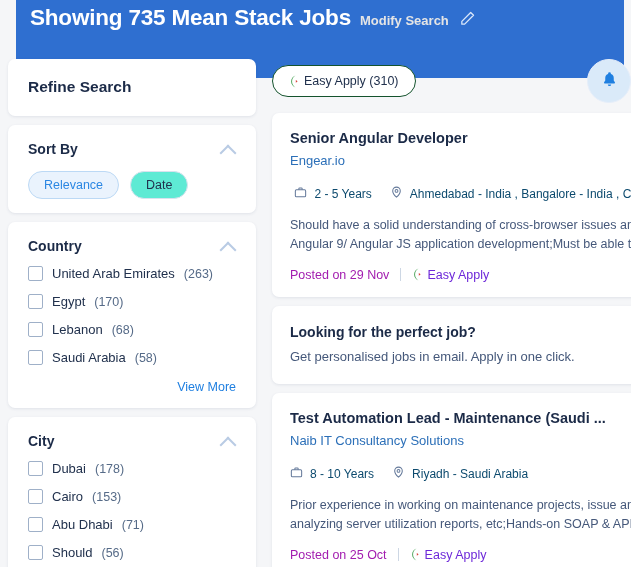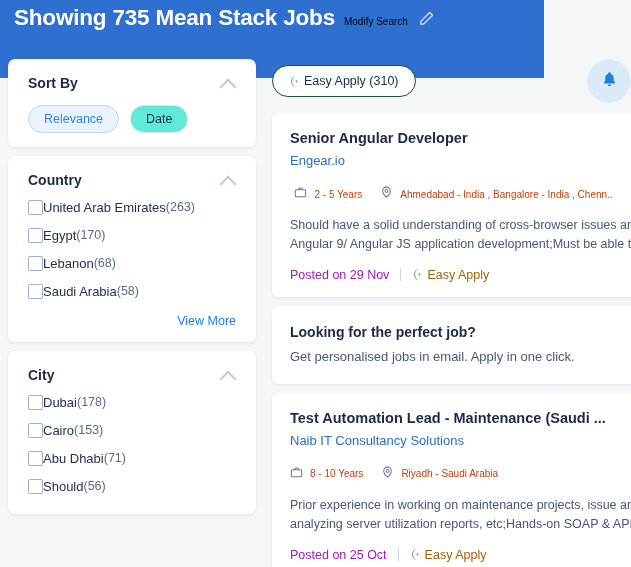--- a/index.html
+++ b/index.html
@@ -7,34 +7,35 @@
     width: 631px; height: 567px;
     overflow: hidden;
     background: #f5f6f8;
     font-family: "Liberation Sans", sans-serif;
     color: #21314d;
   }
   .page { position: relative; width: 631px; height: 567px; overflow: hidden; }
 
   
   .header {
-    position: absolute; top: 0; left: 0;
-    width: 544px; height: 78px;
+    position: absolute; top: 0; left: 16px;
+    width: 608px; height: 78px;
     background: #2f6fd0;
     display: flex; align-items: flex-start;
     padding: 5px 0 0 14px;
   }
   .header-inner { display: flex; align-items: baseline; gap: 9px; }
   .header-title {
     font-size: 22.5px; font-weight: bold; color: #ffffff;
     letter-spacing: -0.2px; white-space: nowrap;
   }
   .modify-search {
-    font-size: 10px; color: #000000; white-space: nowrap;
+    font-size: 13px; color: #e5e5e5; white-space: nowrap;
     cursor: pointer;
+    font-weight: bold;
   }
   .pencil-icon { display: inline-block; vertical-align: -2px; margin-left: 6px; cursor: pointer; }
 
   
   .sidebar {
     position: absolute; left: 8px; top: 59px;
     width: 248px;
   }
   .content {
     position: absolute; left: 272px; top: 59px;
@@ -69,21 +70,21 @@
   .pills { display: flex; gap: 11px; padding-top: 2px; }
   .pill {
     border-radius: 16px; padding: 6px 15px;
     font-size: 12.5px; cursor: pointer; white-space: nowrap;
     border: 1px solid #d9e2ee; background: #5eead4; color: #21314d;
   }
   .pill.active {
     background: #eaf3fd; border-color: #bcd9f5; color: #2b87e3;
   }
 
-  .opt { display: flex; margin-bottom: 13px; cursor: pointer; }
+  .opt { display: flex; align-items: center; gap: 9px; margin-bottom: 13px; cursor: pointer; }
   .opt:last-of-type { margin-bottom: 6px; }
   .cbox {
     width: 15px; height: 15px; flex: 0 0 15px;
     border: 1px solid #9fb0c8; border-radius: 2px; background: #fff;
   }
   .opt-label { font-size: 13px; color: #21314d; white-space: nowrap; }
   .opt-count { font-size: 12.5px; color: #5d7characters; }
   .opt-count { color: #566b88; }
   .view-more {
     text-align: right; font-size: 12.5px; color: #1f7fe0;
@@ -114,31 +115,31 @@
   .job-title {
     font-size: 14.5px; font-weight: bold; color: #1b2a47;
     white-space: nowrap; cursor: pointer; margin-bottom: 7px;
   }
   .job-company {
     font-size: 13px; color: #2b6fb8; white-space: nowrap;
     cursor: pointer; margin-bottom: 17px;
   }
   .job-meta { display: flex; align-items: center; gap: 18px; margin-bottom: 13px; }
   .meta-item { display: flex; align-items: center; gap: 7px; white-space: nowrap; }
-  .meta-text { font-size: 10px; color: #c2410c; }
+  .meta-text { font-size: 12px; color: #0c4a6e; }
   .job-desc {
     font-size: 12.5px; color: #45587a; line-height: 1.55;
     white-space: nowrap; overflow: hidden; margin-bottom: 13px;
   }
   .job-foot { display: flex; align-items: center; gap: 11px; }
   .posted { font-size: 12.5px; color: #a21caf; white-space: nowrap; }
   .divider-v { width: 1px; height: 13px; background: #cdd7e4; }
   .easy-apply-tag {
     display: inline-flex; align-items: center; gap: 6px;
-    font-size: 12.5px; color: #a16207; white-space: nowrap; cursor: pointer;
+    font-size: 12.5px; color: #6d28d9; white-space: nowrap; cursor: pointer;
   }
 
   
   .promo { padding: 18px 18px 20px 18px; width: 420px; background: #fff; }
   .promo-title { font-size: 14px; font-weight: bold; color: #1b2a47; margin-bottom: 9px; }
   .promo-sub { font-size: 13px; color: #45587a; white-space: nowrap; }
 </style>
 </head>
 <body>
 
@@ -153,20 +154,23 @@
           <svg width="17" height="17" viewBox="0 0 24 24" fill="none" stroke="#dbe8fa" stroke-width="1.8" stroke-linecap="round" stroke-linejoin="round">
             <path d="M16.5 3.5l4 4L8 20H4v-4z"></path>
           </svg>
         </span>
       </div>
     </div>
   </div>
 
   <div class="sidebar">
 
+    <div class="card refine-card">
+      <div class="refine-title">Refine Search</div>
+    </div>
 
     <div class="card facet">
       <div class="facet-head">
         <span class="facet-title">Sort By</span>
         <span class="chev"></span>
       </div>
       <div class="pills">
         <span class="pill active">Relevance</span>
         <span class="pill">Date</span>
       </div>

